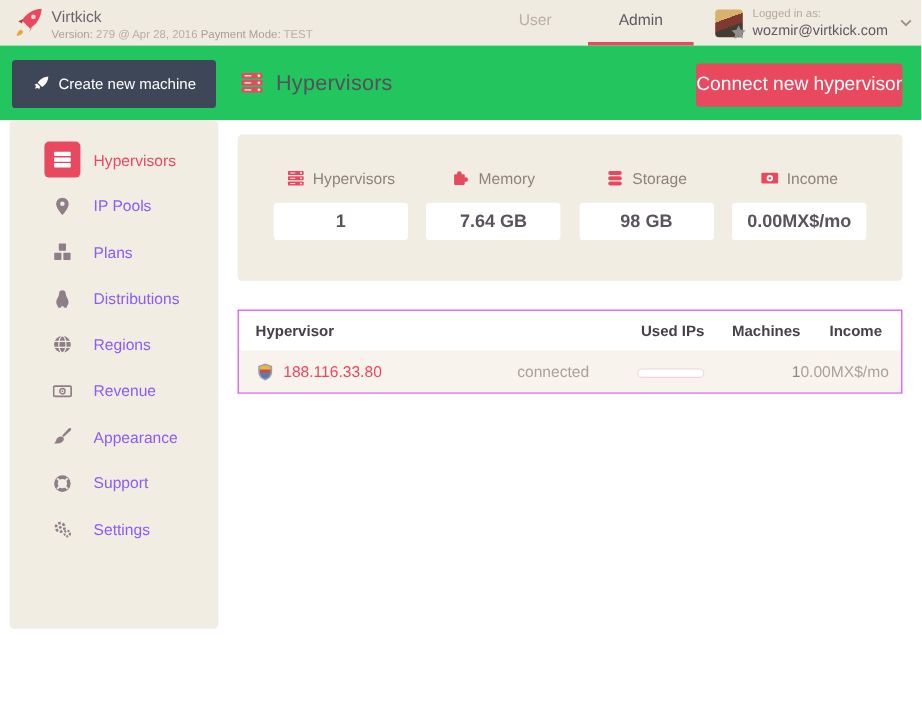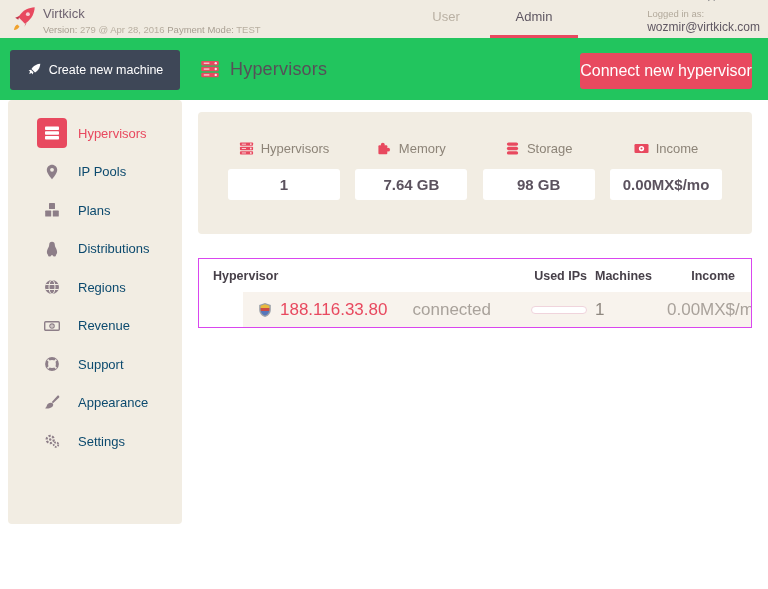--- a/index.html
+++ b/index.html
@@ -9,21 +9,21 @@
   
   .topbar { position:absolute; top:0; left:0; width:768px; height:38px; background:#f0ebe1; }
   .brand { position:absolute; left:10px; top:3px; display:flex; align-items:flex-start; gap:7px; }
   .logo-wrap { width:26px; height:26px; margin-top:3px; }
   .brand-name { font-size:13px; color:#6e6370; padding-top:3px; }
   .version-line { font-size:9.5px; color:#b7aea0; margin-top:3px; white-space:nowrap; }
   .version-line .vlabel { color:#a89f92; }
   .tabs { position:absolute; left:402px; top:0; height:48px; display:flex; }
   .tab { width:88px; text-align:center; font-size:13px; color:#b9b0a3; line-height:34px; height:38px; cursor:pointer; }
   .tab.active { color:#5f5762; border-bottom:3px solid #e8495f; }
-  .account { position:absolute; right:8px; top:0; height:38px; display:flex; align-items:center; gap:8px;flex-direction:column; }
+  .account { position:absolute; right:8px; top:0; height:38px; display:flex; align-items:center; gap:8px; }
   .avatar { position:relative; width:23px; height:23px; border-radius:3px;
             background:linear-gradient(160deg,#d9b06c 0%,#d9b06c 35%,#7e3a31 35%,#7e3a31 60%,#433c33 60%); }
   .avatar svg { position:absolute; right:-4px; bottom:-4px; width:15px; height:15px; fill:#8f8f8f; }
   .acct-line1 { font-size:9.5px; color:#b2a99b; }
   .acct-line2 { font-size:12px; color:#5f5762; margin-top:1px; }
   .chev { width:10px; height:7px; stroke:#9b9186; fill:none; stroke-width:1.6; margin-left:2px; }
 
   
   .toolbar { position:absolute; top:38px; left:0; width:768px; height:62px; background:#22c55e; }
   .btn-dark { position:absolute; left:10px; top:12px; width:170px; height:40px; background:#3e4757;
@@ -37,41 +37,41 @@
              color:#fff; font-size:16px; border:none; border-radius:3px; cursor:pointer; font-family:inherit; }
 
   
   .sidebar { position:absolute; top:100px; left:8px; width:174px; height:424px; background:#f2ede3;
              border-radius:4px; padding-top:14px; }
   .side-item { height:38.5px; display:flex; align-items:center; cursor:pointer; }
   .icon-cell { width:30px; height:30px; margin-left:29px; display:flex; align-items:center; justify-content:center;
                border-radius:4px; color:#8d7e88; flex:none; }
   .side-item.active .icon-cell { background:#e8495f; color:#fff; }
   .icon-cell .ic { width:16px; height:16px; }
-  .side-label { margin-left:11px; font-size:13px; color:#0c4a6e; }
+  .side-label { margin-left:11px; font-size:13px; color:#8b5cf6; }
   .side-item.active .side-label { color:#e8495f; }
 
   
   .main { position:absolute; top:100px; left:198px; width:554px; }
   .stats { margin-top:12px; height:122px; background:#f2ede3; border-radius:4px;
            display:flex; justify-content:space-between; padding:29px 30px 0 30px; }
   .stat { width:112px; display:flex; flex-direction:column; align-items:center; }
   .stat-label { display:flex; align-items:center; gap:7px; font-size:13px; color:#8d8478; }
   .stat-label .ic { width:15px; height:15px; color:#e8495f; }
   .stat-value { margin-top:13px; width:100%; height:31px; background:#fff; border-radius:3px;
                 text-align:center; line-height:31px; font-size:15px; font-weight:bold; color:#5b525e; }
 
   
   .table-card { margin-top:24px; background:#fff; border:1px solid #d946ef; border-radius:0; overflow:hidden; }
   .t-row-h, .t-row { display:flex; align-items:center; }
   .t-row-h { height:33px; background:#fff; font-size:12.5px; font-weight:bold; color:#474049; }
-  .t-row { height:35px; background:#f8f3ed; font-size:17px;margin-left:44px; }
+  .t-row { height:35px; background:#f8f3ed; font-size:13px; }
   .c1 { flex:1; padding-left:14px; padding-right:8px; display:flex; align-items:center; }
   .c2 { width:96px; text-align:right; padding-right:8px; flex:none; }
-  .c3 { width:72px; text-align:left; flex:none; }
+  .c3 { width:72px; text-align:right; flex:none; }
   .c4 { width:84px; text-align:right; padding-right:16px; flex:none; white-space:nowrap; }
   .fav { width:16px; height:16px; margin-right:7px; flex:none; }
   .ip-link { color:#e8495f; text-decoration:none; margin-right:auto; cursor:pointer; }
   .status { color:#a9a29b; }
   .t-row .c3 { color:#8f8880; }
   .t-row .c4 { color:#a9a29b; }
   .progress { display:inline-block; width:56px; height:8px; background:#fff; border:1px solid #f0d4dc;
               border-radius:4px; vertical-align:middle; overflow:hidden; }
   .progress .fill { display:block; height:100%; width:0%; background:#e8495f; }
   .hidden-defs { position:absolute; width:0; height:0; overflow:hidden; }
@@ -270,32 +270,32 @@
       <span class="icon-cell">
           <svg class="ic">
             <use href="#sym-banknote"></use>
           </svg>
         </span>
       <span class="side-label">Revenue</span>
     </div>
     <div class="side-item">
       <span class="icon-cell">
           <svg class="ic">
+            <use href="#sym-brush"></use>
+          </svg>
+        </span>
+      <span class="side-label">Appearance</span>
+    </div>
+    <div class="side-item">
+      <span class="icon-cell">
+          <svg class="ic">
             <use href="#sym-lifering"></use>
           </svg>
         </span>
       <span class="side-label">Support</span>
-    </div>
-    <div class="side-item">
-      <span class="icon-cell">
-          <svg class="ic">
-            <use href="#sym-brush"></use>
-          </svg>
-        </span>
-      <span class="side-label">Appearance</span>
     </div>
     <div class="side-item">
       <span class="icon-cell">
           <svg class="ic">
             <use href="#sym-gears"></use>
           </svg>
         </span>
       <span class="side-label">Settings</span>
     </div>
   </aside>

